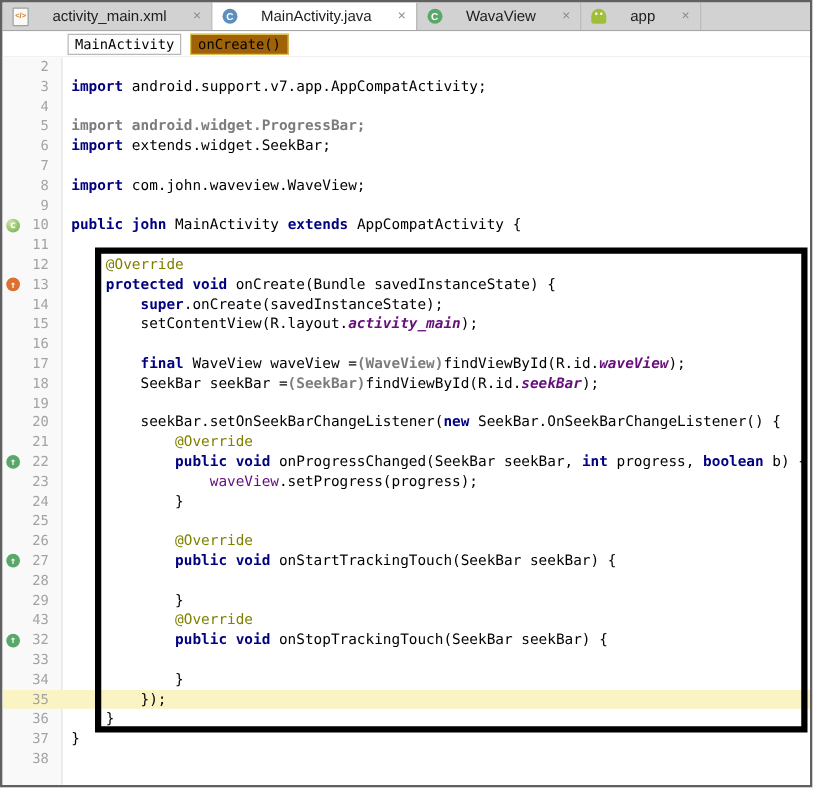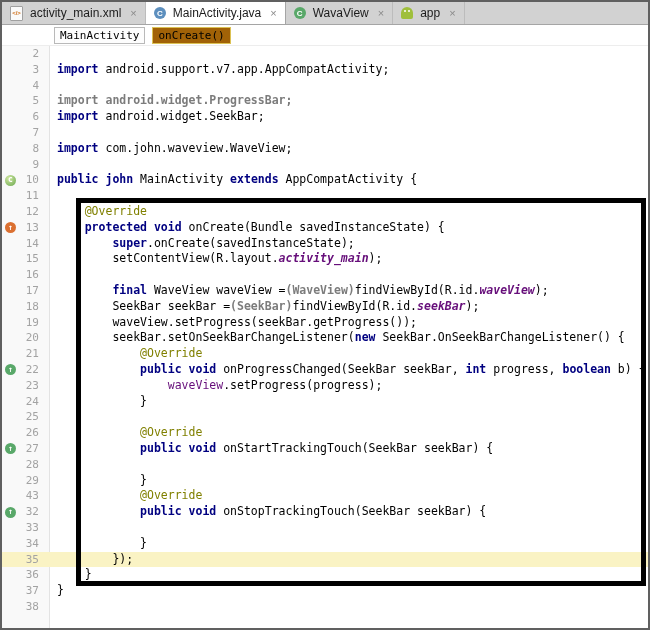--- a/index.html
+++ b/index.html
@@ -3,21 +3,21 @@
 <meta charset="utf-8">
 <style>
   html,body{margin:0;padding:0;background:#e9e9e9;}
   .window{
     width:650px;height:630px;box-sizing:border-box;position:relative;
     border:2px solid #606060;background:#fff;overflow:hidden;
     font-family:"Liberation Sans",sans-serif;
   }
   
   .tabbar{height:22px;background:#d2d2d2;display:flex;align-items:stretch;border-bottom:1px solid #a5a5a5;}
-  .tab{display:flex;align-items:center;gap:7px;padding:0 8px;font-size:12px;color:#1c1c1c;
+  .tab{display:flex;align-items:center;gap:19px;padding:0 8px;font-size:12px;color:#1c1c1c;
        border-right:1px solid #bcbcbc;cursor:default;white-space:nowrap;}
   .tab.active{background:#ffffff;border-right:1px solid #a5a5a5;}
   .tclose{color:#8a8a8a;font-size:11px;margin-left:2px;line-height:1;}
   
   .ti{display:inline-flex;align-items:center;justify-content:center;flex:none;color:#fff;font-weight:bold;}
   .ti-xml{width:11px;height:13px;background:#fafafa;border:1px solid #a0a0a0;border-radius:1px;
           color:#d0731f;font-size:6px;}
   .ti-class{width:12px;height:12px;border-radius:50%;background:#5d8fbe;font-size:8px;}
   .ti-vclass{width:12px;height:12px;border-radius:50%;background:#59a869;font-size:8px;}
   .ti-android{position:relative;width:12px;height:12px;background:#9fbf3b;border-radius:6px 6px 2px 2px;}
@@ -86,34 +86,34 @@
       <span class="chip">MainActivity</span>
       <span class="chip hl">onCreate()</span>
     </div>
   <div class="editor">
     <div class="gutterbg"></div>
     <div style="position:relative;">
         <div class="line"><span class="gico"></span><span class="gnum">2</span><span class="foldc"></span><span class="codeln"></span></div>
         <div class="line"><span class="gico"></span><span class="gnum">3</span><span class="foldc"></span><span class="codeln"><span class="k">import</span><span class="p"> android.support.v7.app.AppCompatActivity;</span></span></div>
         <div class="line"><span class="gico"></span><span class="gnum">4</span><span class="foldc"></span></div>
         <div class="line"><span class="gico"></span><span class="gnum">5</span><span class="foldc"></span><span class="codeln"><span class="g">import android.widget.ProgressBar;</span></span></div>
-        <div class="line"><span class="gico"></span><span class="gnum">6</span><span class="foldc"></span><span class="codeln"><span class="k">import</span><span class="p"> android.widget.SeekBar;</span></span></div>
+        <div class="line"><span class="gico"></span><span class="gnum">6</span><span class="foldc"></span><span class="codeln"><span class="k">import</span><span class="p"> extends.widget.SeekBar;</span></span></div>
         <div class="line"><span class="gico"></span><span class="gnum">7</span><span class="foldc"></span><span class="codeln"></span></div>
         <div class="line"><span class="gico"></span><span class="gnum">8</span><span class="foldc"></span><span class="codeln"><span class="k">import</span><span class="p"> com.john.waveview.WaveView;</span></span></div>
         <div class="line"><span class="gico"></span><span class="gnum">9</span><span class="foldc"></span><span class="codeln"></span></div>
         <div class="line"><span class="gico"><span class="gi gi-class">c</span></span><span class="gnum">10</span><span class="foldc"></span><span class="codeln"><span class="k">public john</span><span class="p"> MainActivity </span><span class="k">extends</span><span class="p"> AppCompatActivity {</span></span></div>
         <div class="line"><span class="gico"></span><span class="gnum">11</span><span class="foldc"></span><span class="codeln"></span></div>
         <div class="line"><span class="gico"></span><span class="gnum">12</span><span class="foldc"></span><span class="codeln"><span class="a">    @Override</span></span></div>
         <div class="line"><span class="gico"><span class="gi gi-ovr">↑</span></span><span class="gnum">13</span><span class="foldc"></span><span class="codeln"><span class="k">    protected void</span><span class="p"> onCreate(Bundle savedInstanceState) {</span></span></div>
         <div class="line"><span class="gico"></span><span class="gnum">14</span><span class="foldc"></span><span class="codeln"><span class="k">        super</span><span class="p">.onCreate(savedInstanceState);</span></span></div>
         <div class="line"><span class="gico"></span><span class="gnum">15</span><span class="foldc"></span><span class="codeln"><span class="p">        setContentView(R.layout.</span><span class="f">activity_main</span><span class="p">);</span></span></div>
         <div class="line"><span class="gico"></span><span class="gnum">16</span><span class="foldc"></span><span class="codeln"></span></div>
         <div class="line"><span class="gico"></span><span class="gnum">17</span><span class="foldc"></span><span class="codeln"><span class="k">        final</span><span class="p"> WaveView waveView =</span><span class="g">(WaveView)</span><span class="p">findViewById(R.id.</span><span class="f">waveView</span><span class="p">);</span></span></div>
         <div class="line"><span class="gico"></span><span class="gnum">18</span><span class="foldc"></span><span class="codeln"><span class="p">        SeekBar seekBar =</span><span class="g">(SeekBar)</span><span class="p">findViewById(R.id.</span><span class="f">seekBar</span><span class="p">);</span></span></div>
-        <div class="line"><span class="gico"></span><span class="gnum">19</span><span class="foldc"></span><span class="codeln"><span class="p">        waveView.setProgress(seekBar.getProgress());</span></span></div>
+        <div class="line"><span class="gico"></span><span class="gnum">19</span><span class="foldc"></span></div>
         <div class="line"><span class="gico"></span><span class="gnum">20</span><span class="foldc"></span><span class="codeln"><span class="p">        seekBar.setOnSeekBarChangeListener(</span><span class="k">new</span><span class="p"> SeekBar.OnSeekBarChangeListener() {</span></span></div>
         <div class="line"><span class="gico"></span><span class="gnum">21</span><span class="foldc"></span><span class="codeln"><span class="a">            @Override</span></span></div>
         <div class="line"><span class="gico"><span class="gi gi-impl">↑</span></span><span class="gnum">22</span><span class="foldc"></span><span class="codeln"><span class="k">            public void</span><span class="p"> onProgressChanged(SeekBar seekBar, </span><span class="k">int</span><span class="p"> progress, </span><span class="k">boolean</span><span class="p"> b) {</span></span></div>
         <div class="line"><span class="gico"></span><span class="gnum">23</span><span class="foldc"></span><span class="codeln"><span class="v">                waveView</span><span class="p">.setProgress(progress);</span></span></div>
         <div class="line"><span class="gico"></span><span class="gnum">24</span><span class="foldc"></span><span class="codeln"><span class="p">            }</span></span></div>
         <div class="line"><span class="gico"></span><span class="gnum">25</span><span class="foldc"></span><span class="codeln"></span></div>
         <div class="line"><span class="gico"></span><span class="gnum">26</span><span class="foldc"></span><span class="codeln"><span class="a">            @Override</span></span></div>
         <div class="line"><span class="gico"><span class="gi gi-impl">↑</span></span><span class="gnum">27</span><span class="foldc"></span><span class="codeln"><span class="k">            public void</span><span class="p"> onStartTrackingTouch(SeekBar seekBar) {</span></span></div>
         <div class="line"><span class="gico"></span><span class="gnum">28</span><span class="foldc"></span><span class="codeln"></span></div>
         <div class="line"><span class="gico"></span><span class="gnum">29</span><span class="foldc"></span><span class="codeln"><span class="p">            }</span></span></div>

